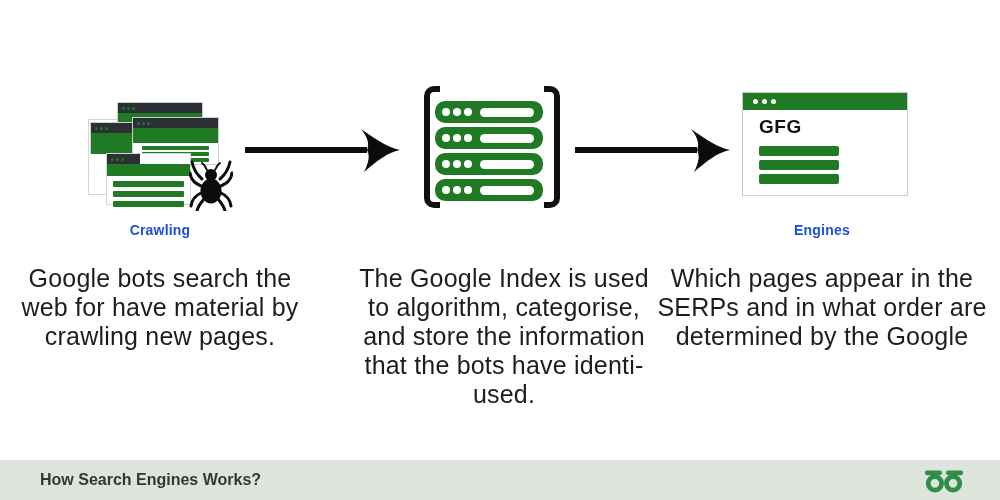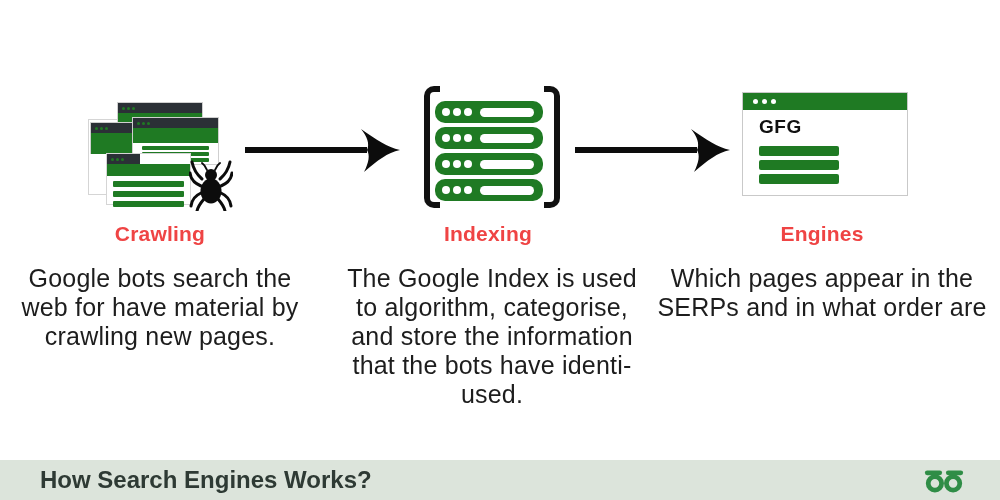--- a/index.html
+++ b/index.html
@@ -1,21 +1,21 @@
 <!DOCTYPE html>
 <html><head>
 <meta charset="utf-8">
 <style>
   html,body{margin:0;padding:0;background:#fff;}
   .canvas{
     position:relative;width:1000px;height:500px;background:#ffffff;
     overflow:hidden;font-family:"Liberation Sans",sans-serif;
   }
   
-  .step-title{position:absolute;top:222px;text-align:center;font-size:21px;font-weight:700;color:#ef4444;letter-spacing:.2px;}
+  .step-title{position:absolute;top:222px;text-align:center;font-size:14px;font-weight:700;color:#1d4ed8;letter-spacing:.2px;}
   .step-desc{position:absolute;top:264px;text-align:center;font-size:25px;line-height:29px;color:#1d1d1d;letter-spacing:.2px;}
   .step-desc div{white-space:nowrap;}
   
   .crawl{position:absolute;left:86px;top:92px;width:150px;height:122px;}
   .sheet{position:absolute;background:#fff;border:1px solid #d5d5d5;box-sizing:border-box;}
   .win{position:absolute;box-sizing:border-box;border:1px solid #cfcfcf;background:#fff;}
   .whead{height:10px;background:#2b3036;display:flex;align-items:center;gap:2px;padding-left:4px;}
   .whead i{display:block;width:3px;height:3px;border-radius:50%;background:#1f7a23;}
   .wgreen{background:#1f7a23;}
   .stripe{background:#1f7a23;border-radius:1px;}
@@ -32,21 +32,21 @@
   .idx-row b{flex:1;height:9px;background:#fff;border-radius:5px;margin-left:5px;}
   
   .rank{position:absolute;left:742px;top:92px;width:166px;height:104px;background:#fff;border:1.5px solid #c9c9c9;box-sizing:border-box;}
   .rank-bar{height:17px;background:#1f7a23;display:flex;align-items:center;gap:4px;padding-left:10px;}
   .rank-bar i{display:block;width:5px;height:5px;border-radius:50%;background:#fff;}
   .gfg{margin:6px 0 0 16px;font-size:19px;font-weight:800;letter-spacing:.5px;color:#111;}
   .r-line{width:80px;height:10px;background:#1f7a23;border-radius:2px;margin:4px 0 0 16px;}
   .r-line.first{margin-top:8px;}
   
   .footer{position:absolute;left:0;bottom:0;width:1000px;height:40px;background:#dce4db;}
-  .caption{position:absolute;left:40px;top:0;line-height:40px;font-size:24px;font-weight:600;color:#2e3a34;}
+  .caption{position:absolute;left:40px;top:0;line-height:40px;font-size:16px;font-weight:600;color:#2e3a34;}
   .logo{position:absolute;right:34px;top:7px;}
 </style>
 </head>
 <body>
 
 <div class="canvas">
 
   <div class="crawl">
     <div class="sheet" style="left:2px;top:27px;width:40px;height:76px;"></div>
 
@@ -161,38 +161,38 @@
         <i></i>
         <i></i>
       </div>
     <div class="gfg">GFG</div>
     <div class="r-line first"></div>
     <div class="r-line"></div>
     <div class="r-line"></div>
   </div>
 
   <div class="step-title" style="left:10px;width:300px;">Crawling</div>
-  <div class="step-title" style="left:340px;width:296px;">Indexing</div>
   <div class="step-title" style="left:656px;width:332px;">Engines</div>
 
   <div class="step-desc" style="left:10px;width:300px;">
     <div>Google bots search the</div>
     <div>web for have material by</div>
     <div>crawling new pages.</div>
   </div>
-  <div class="step-desc" style="left:344px;width:296px;">
+  <div class="step-desc" style="left:356px;width:296px;">
     <div>The Google Index is used</div>
     <div>to algorithm, categorise,</div>
     <div>and store the information</div>
     <div>that the bots have identi-</div>
     <div>used.</div>
   </div>
   <div class="step-desc" style="left:652px;width:340px;">
     <div>Which pages appear in the</div>
     <div>SERPs and in what order are</div>
+    <div>determined by the Google</div>
   </div>
 
   <div class="footer">
     <div class="caption">How Search Engines Works?</div>
     <svg class="logo" width="44" height="27" viewBox="0 0 46 28">
       <g fill="none" stroke="#2f8d46" stroke-width="5">
         <circle cx="13.5" cy="17" r="7"></circle>
         <circle cx="32.5" cy="17" r="7"></circle>
       </g>
       <rect x="3" y="3.5" width="18" height="5" rx="2.5" fill="#2f8d46"></rect>

